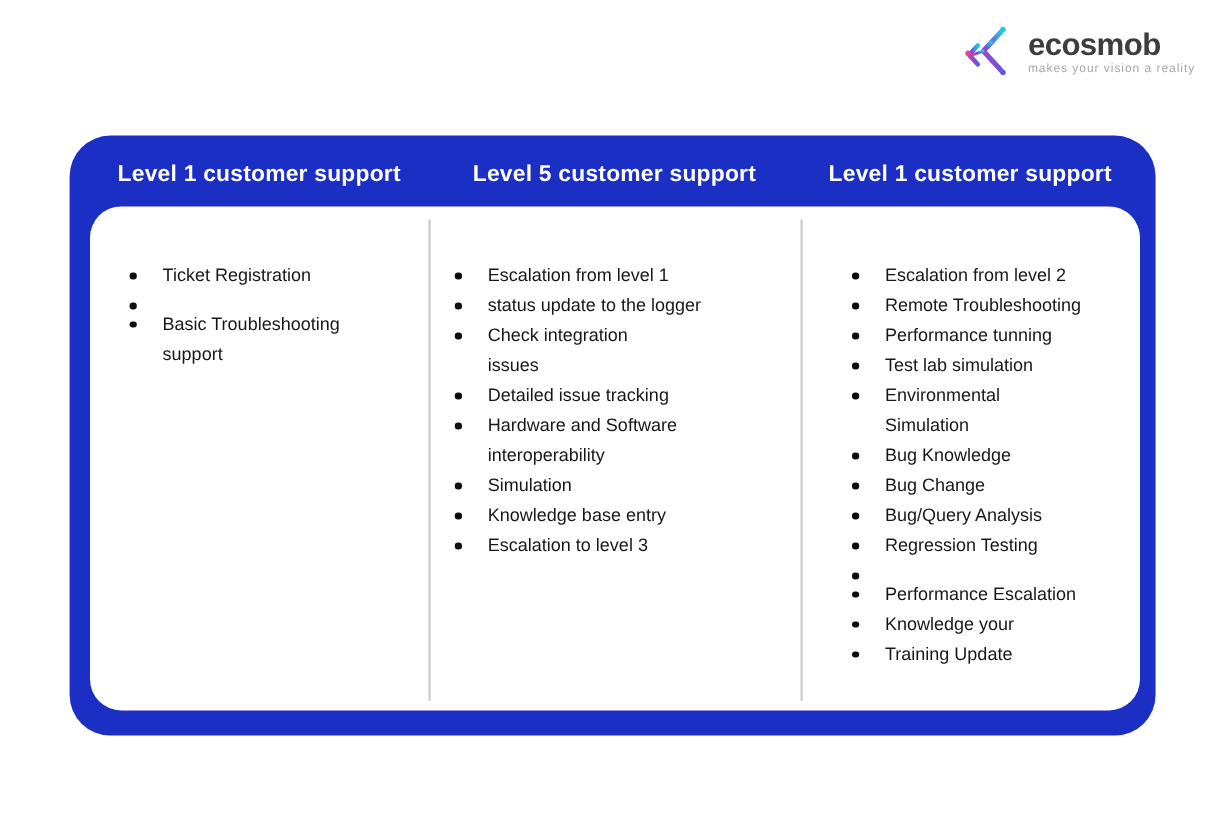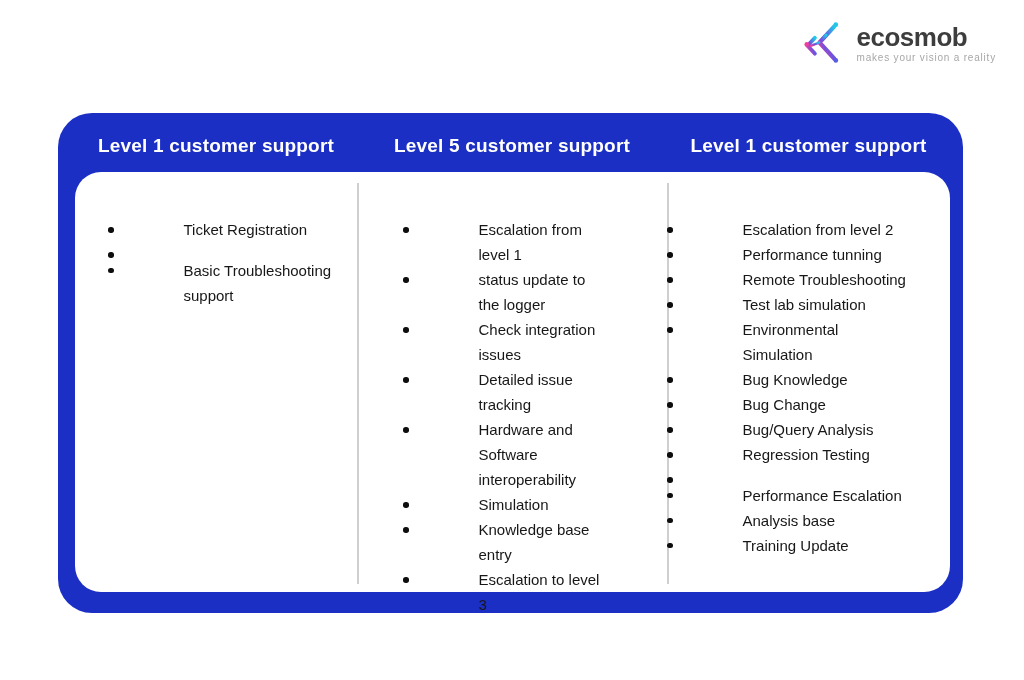--- a/index.html
+++ b/index.html
@@ -89,40 +89,40 @@
   .col {
     position: absolute;
     top: 0;
     bottom: 0;
     margin: 0;
     padding: 45px 10px 0 0;
     list-style: none;
     box-sizing: border-box;
   }
   .col.c1 { left: 0;     width: 282px; padding-left: 33px; }
-  .col.c2 { left: 282px; width: 258px; padding-left: 46px; }
-  .col.c3 { left: 592px; right: 0;     }
+  .col.c2 { left: 282px; width: 258px; padding-left: 22px; }
+  .col.c3 { left: 592px; right: 0;     padding-left: 43px; }
 
   .col li {
     display: flex;
     align-items: flex-start;
     gap: 22px;
     font-size: 15px;
     line-height: 25px;
     color: var(--text, #171717);
   }
   .dot {
     flex: none;
     width: 5.5px;
     height: 5.5px;
     border-radius: 50%;
     background: #0d0d0d;
     margin-top: 10px;
   }
-  .txt { white-space: pre-line; margin-left: 48px; }
+  .txt { white-space: pre-line; }
 </style>
 </head>
 <body>
 
 <header class="logo">
   <span class="logo-icon">
     <svg width="50" height="54" viewBox="0 0 54 56" xmlns="http://www.w3.org/2000/svg">
       <defs>
         <linearGradient id="lgA" x1="0" y1="1" x2="1" y2="0">
           <stop offset="0" stop-color="#ee3f9b"></stop>
@@ -223,26 +223,26 @@
 
     <ul class="col c3">
 
         <li>
           <span class="dot"></span>
           <span class="txt">Escalation from level 2</span>
         </li>
 
         <li>
           <span class="dot"></span>
+          <span class="txt">Remote Troubleshooting</span>
+        </li>
+
+        <li>
+          <span class="dot"></span>
           <span class="txt">Performance tunning</span>
-        </li>
-
-        <li>
-          <span class="dot"></span>
-          <span class="txt">Remote Troubleshooting</span>
         </li>
 
         <li>
           <span class="dot"></span>
           <span class="txt">Test lab simulation</span>
         </li>
 
         <li>
           <span class="dot"></span>
           <span class="txt">Environmental
@@ -273,21 +273,21 @@
           <span class="dot"></span>
         </li>
 
         <li>
           <span class="dot"></span>
           <span class="txt">Performance Escalation</span>
         </li>
 
         <li>
           <span class="dot"></span>
-          <span class="txt">Analysis base</span>
+          <span class="txt">Knowledge your</span>
         </li>
 
         <li>
           <span class="dot"></span>
           <span class="txt">Training Update</span>
         </li>
       </ul>
   </div>
 </section>
 

